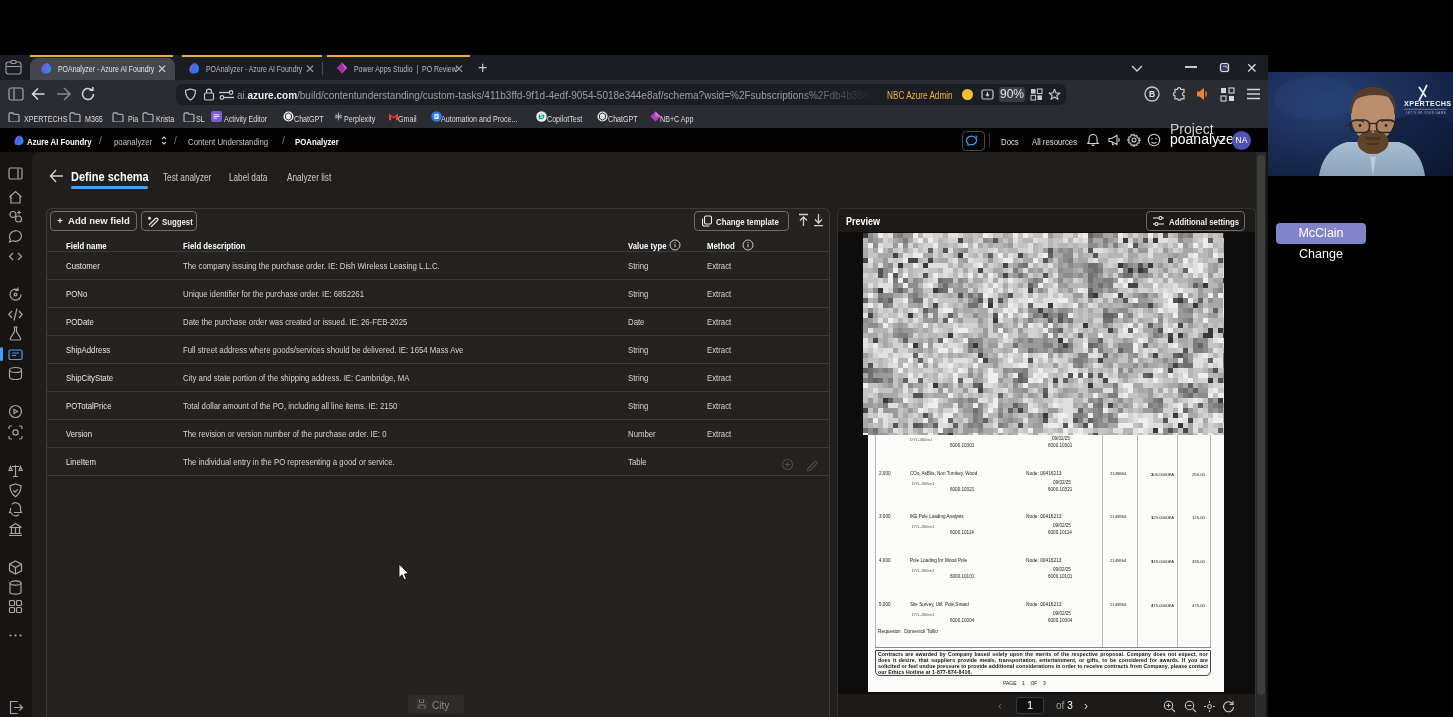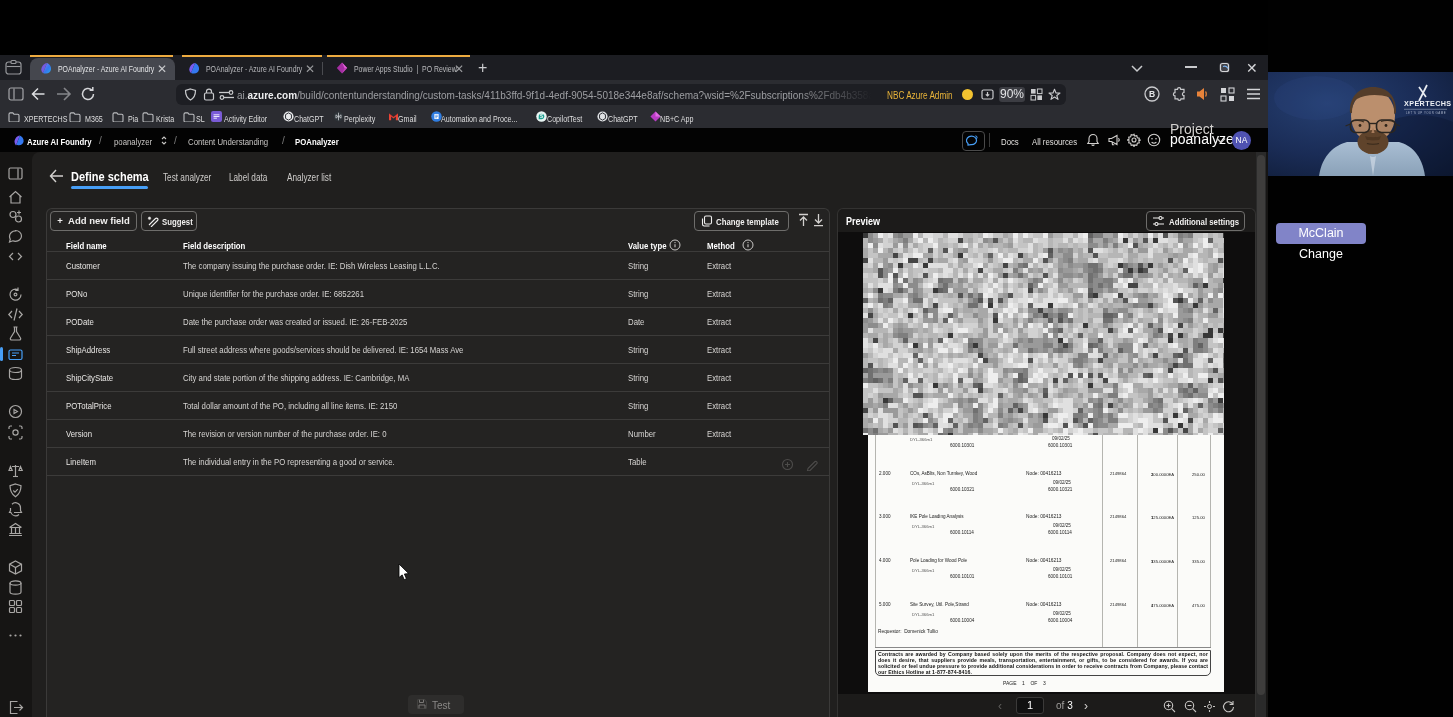--- a/index.html
+++ b/index.html
@@ -567,21 +567,21 @@
     </svg>
   </div>
 
 <div class="a" style="left:408px;top:695px;width:56px;height:19px;background:#2e2d2c;border-radius:4px"></div>
 <div class="ic" style="left:416px;top:698px">
     <svg width="12" height="12" viewBox="0 0 12 12">
       <path d="M1.5 2.5c0-.6.4-1 1-1h6L10.5 4v5.5c0 .6-.4 1-1 1h-7c-.6 0-1-.4-1-1Z" fill="none" stroke="#79777546" stroke-width="1.1" stroke-opacity="1"></path>
       <path d="M3.5 1.8v2.7h4V1.8M3 10.3V7h6v3.3" fill="none" stroke="#797775" stroke-width="1"></path>
     </svg>
   </div>
-<div class="a" style="left:432px;top:700px;font-size:10px;color:#8a8886">Test</div>
+<div class="a" style="left:432px;top:700px;font-size:10px;color:#8a8886">City</div>
 
 <div class="ic" style="left:398px;top:563px">
     <svg width="13" height="19" viewBox="0 0 13 19">
       <path d="M1 1v13.5l3.2-2.6 2 4.8 2.2-1-2-4.7 4.3-.4Z" fill="#fff" stroke="#000" stroke-width=".8"></path>
     </svg>
   </div>
 
 <div class="a" style="left:837px;top:208px;width:419px;height:509px;background:#1c1b1a;border:1px solid #333231;border-bottom:none;border-radius:6px 6px 0 0;box-sizing:border-box"></div>
 <div class="a" style="left:846px;top:215px;font-size:11px;font-weight:bold;color:#fff;transform:scaleX(.82);transform-origin:0 50%">Preview</div>
 <div class="a" style="left:1146px;top:211px;width:99px;height:20px;border:1px solid #6e6d6b;border-radius:4px;box-sizing:border-box"></div>

